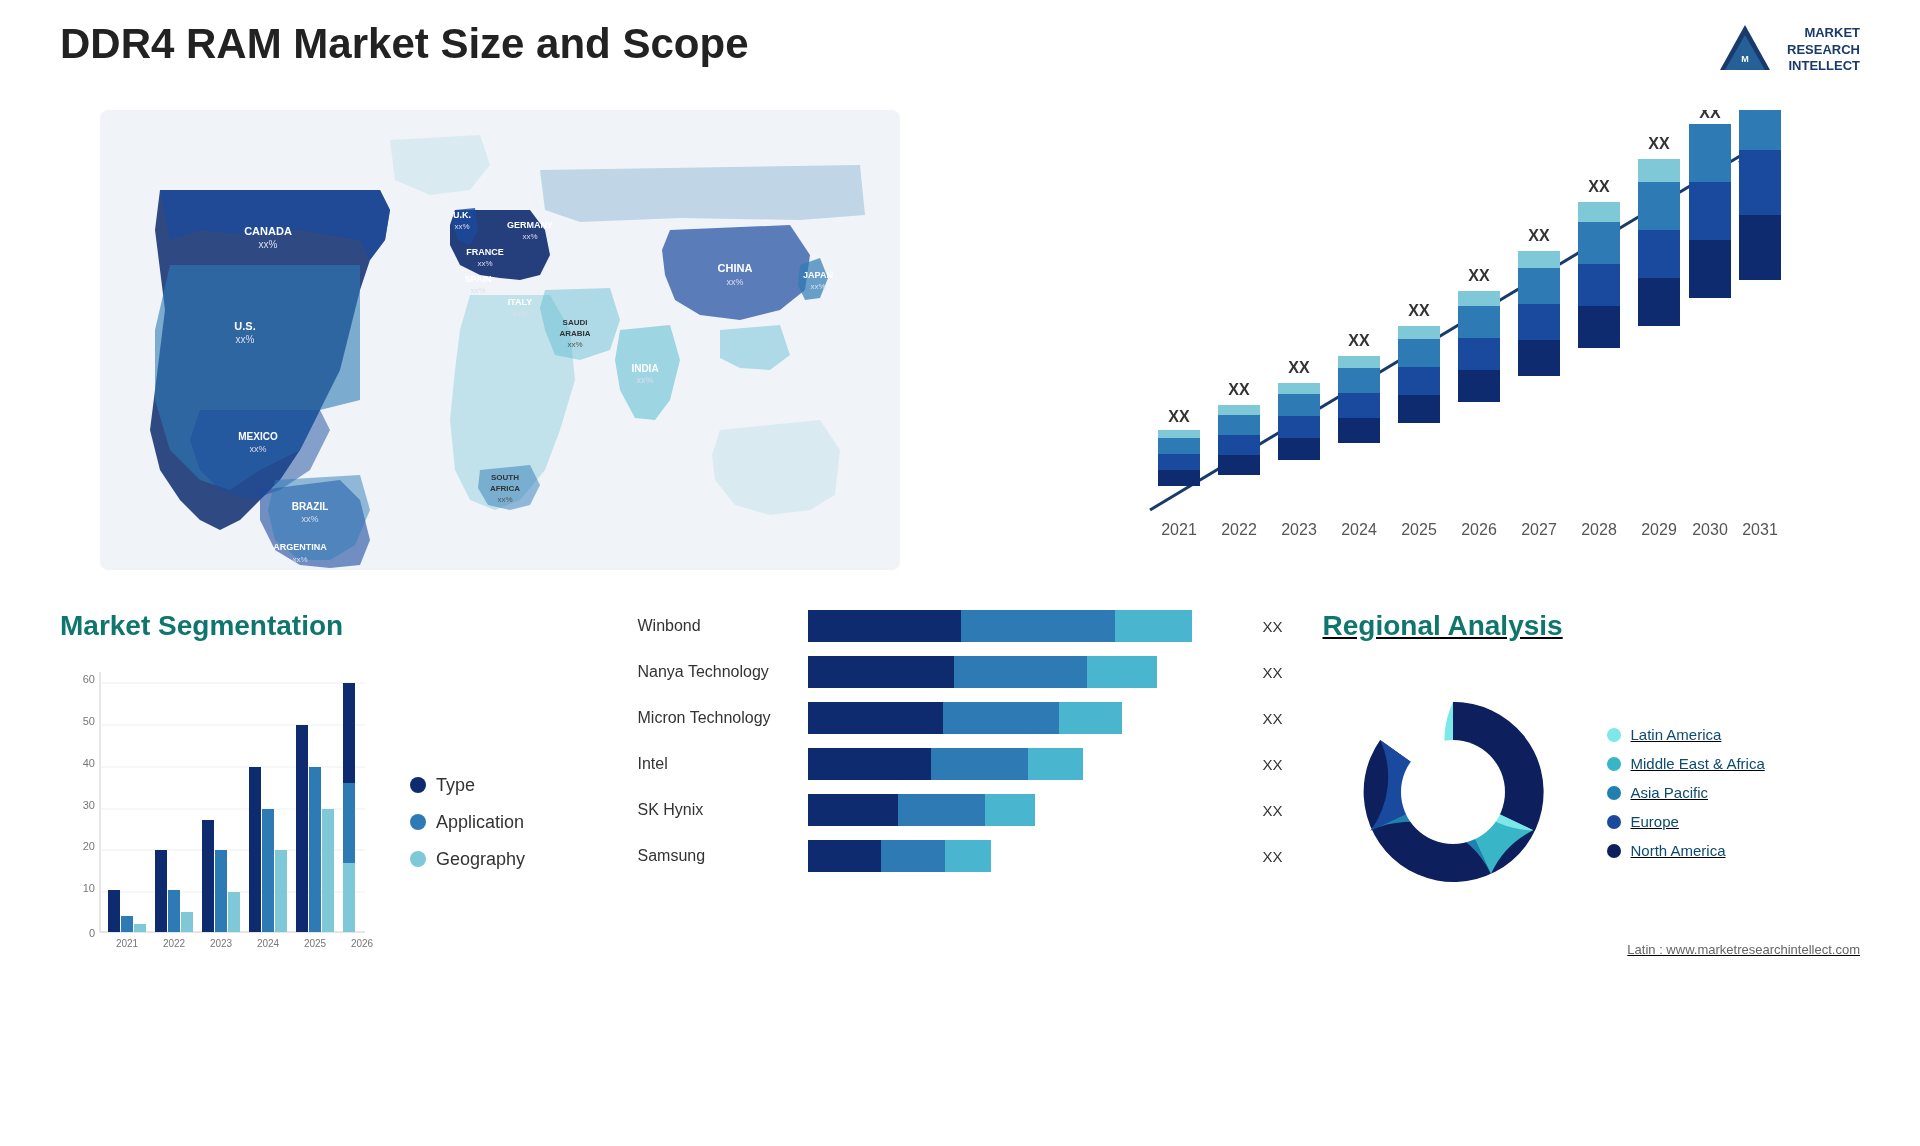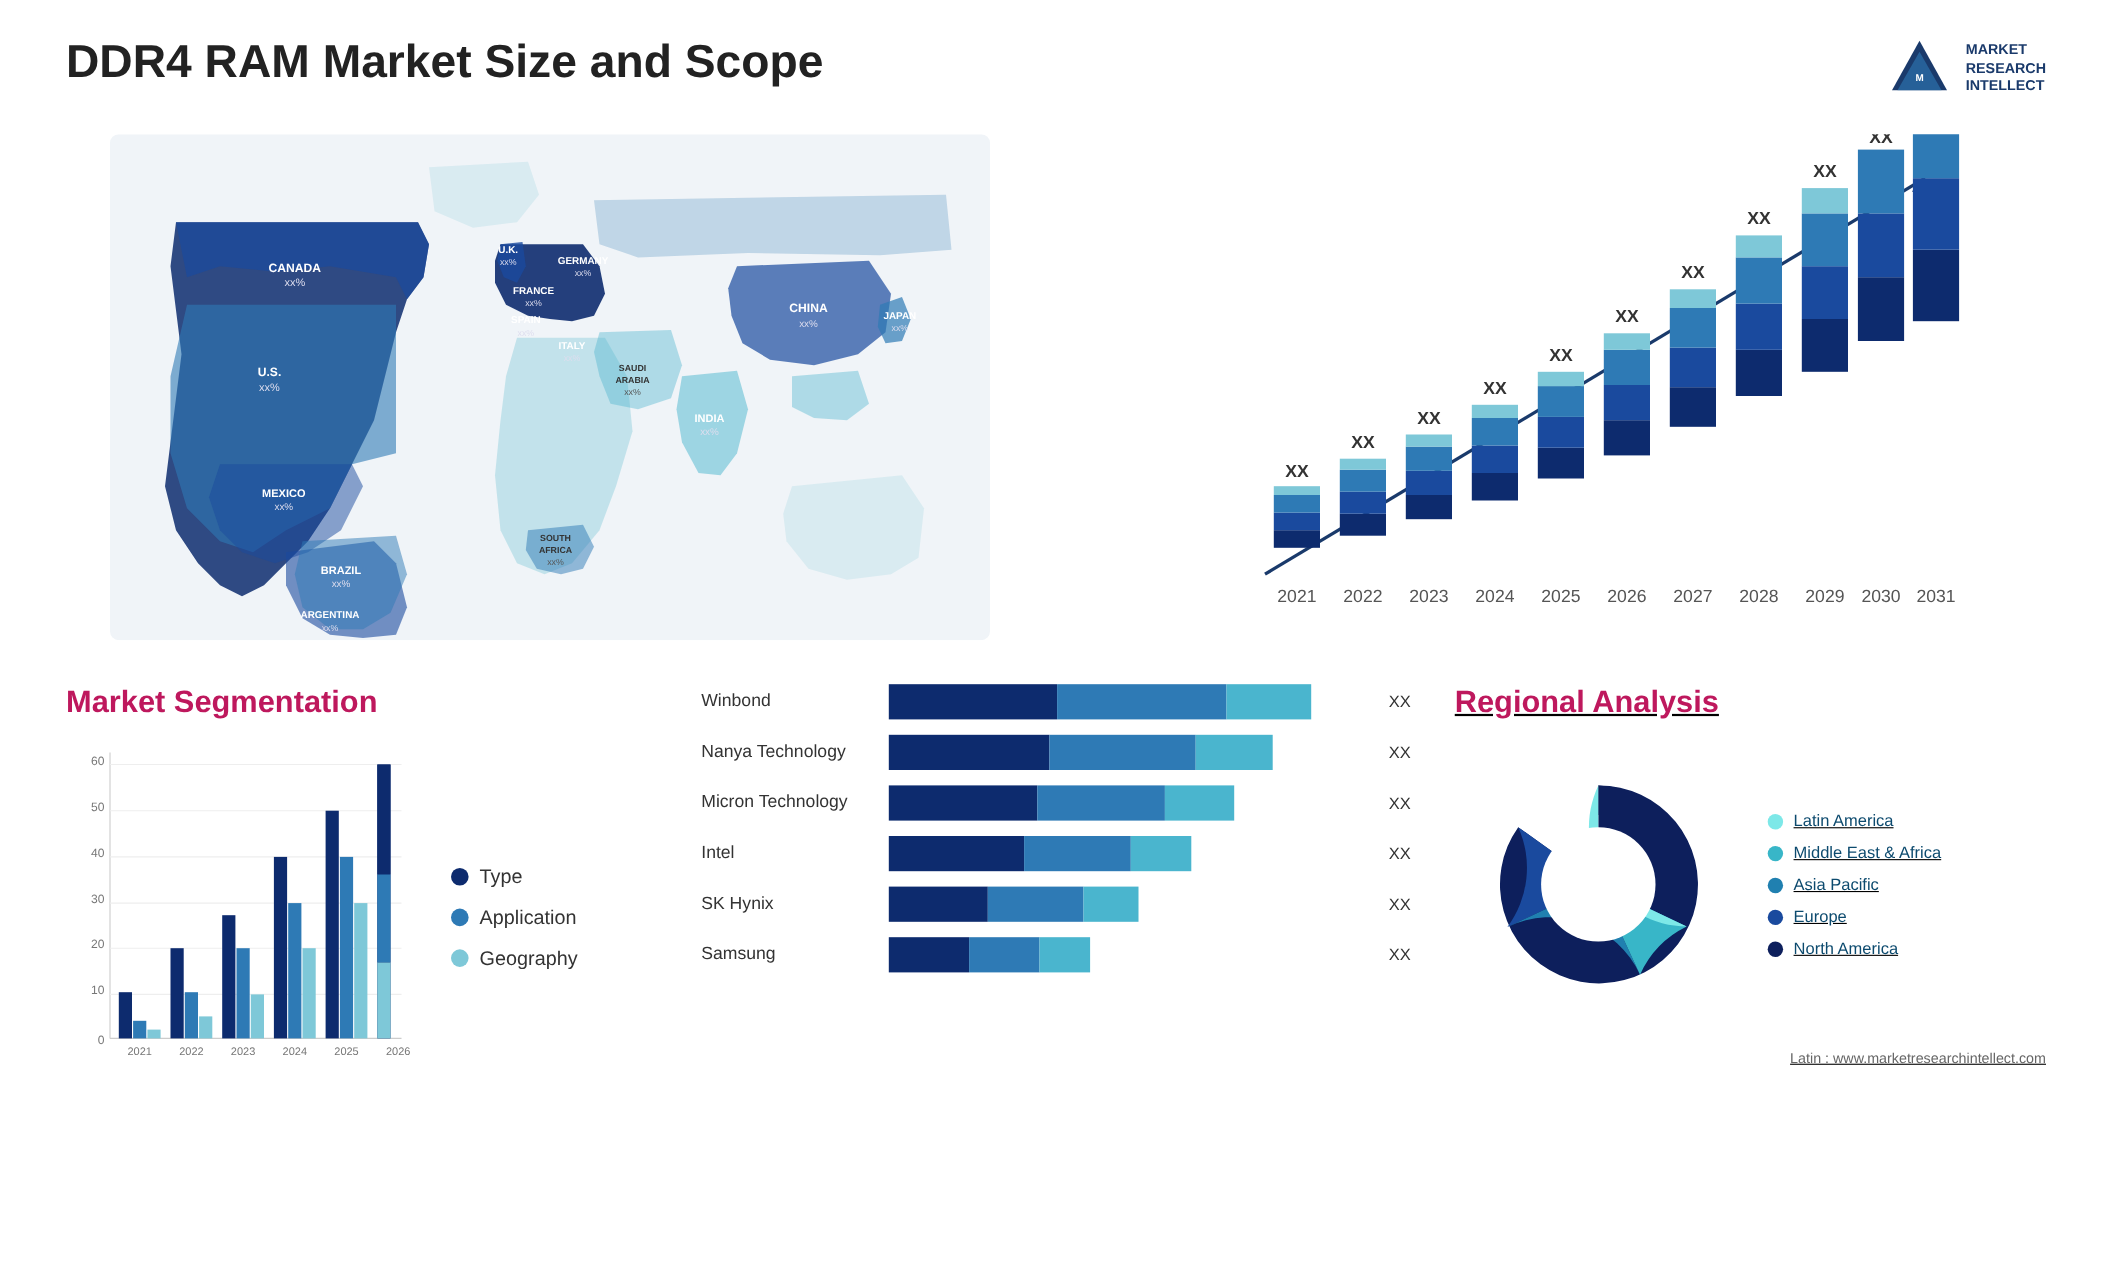--- a/index.html
+++ b/index.html
@@ -6,21 +6,21 @@
     body {
       font-family: 'Arial', sans-serif;
       background: #fff;
       width: 1920px;
       min-height: 1146px;
       overflow-x: hidden;
     }
     .page {
       width: 1920px;
       min-height: 1146px;
-      padding: 32px 60px;
+      padding: 20px 60px;
       position: relative;
     }
     
     .header {
       display: flex;
       justify-content: space-between;
       align-items: flex-start;
       margin-bottom: 30px;
     }
     .main-title {
@@ -35,21 +35,21 @@
     }
     .logo-icon {
       width: 60px;
       height: 60px;
     }
     .logo-text {
       font-size: 13px;
       font-weight: 700;
       color: #1a3a6b;
       line-height: 1.3;
-      text-align: left;
+      text-align: right;
     }
     
     .top-section {
       display: flex;
       gap: 40px;
       margin-bottom: 40px;
     }
     .map-container {
       flex: 1;
       position: relative;
@@ -64,21 +64,21 @@
     .bottom-section {
       display: flex;
       gap: 40px;
     }
     .panel {
       flex: 1;
     }
     .panel-title {
       font-size: 28px;
       font-weight: 700;
-      color: #be185d;
+      color: #0f766e;
       margin-bottom: 20px;
     }
     
     .map-svg {
       width: 100%;
       height: 100%;
     }
     
     .seg-chart-area {
       display: flex;

